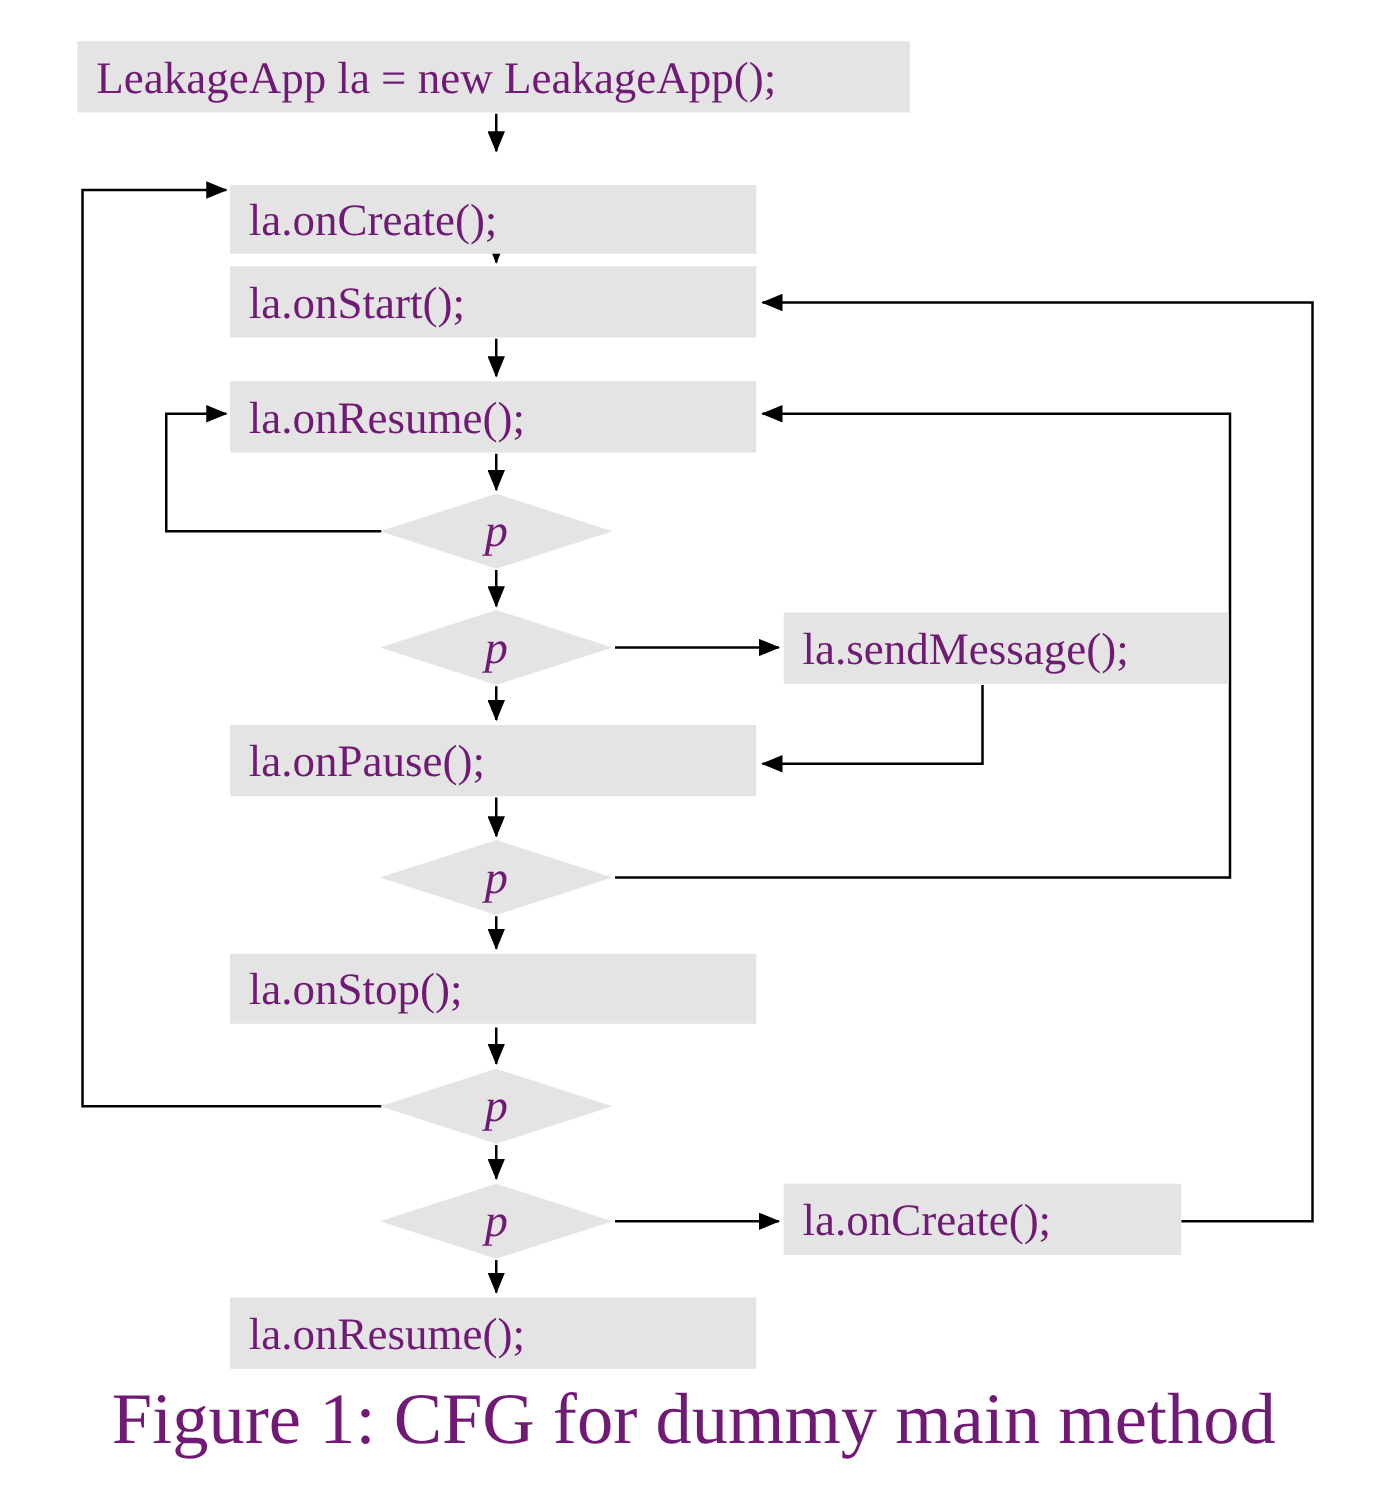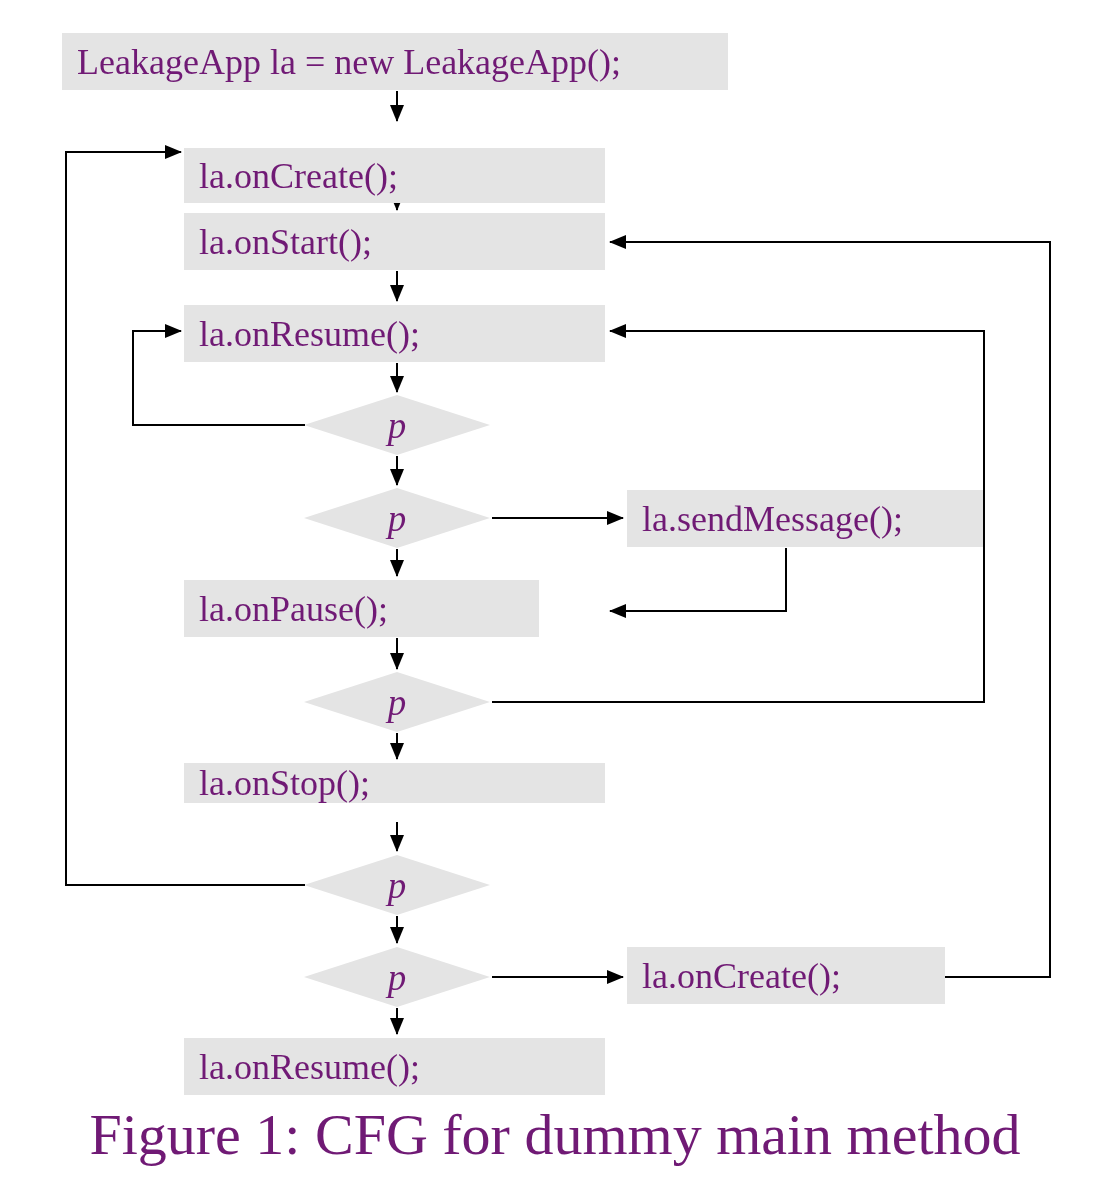--- a/index.html
+++ b/index.html
@@ -94,25 +94,25 @@
   </div>
 
   <div class="node" style="left:184px;top:305px;width:421px;height:57px;">
     <span class="lbl">la.onResume();</span>
   </div>
 
   <div class="node" style="left:627px;top:490px;width:356px;height:57px;">
     <span class="lbl">la.sendMessage();</span>
   </div>
 
-  <div class="node" style="left:184px;top:580px;width:355px;height:57px;">
+  <div class="node" style="left:184px;top:580px;width:421px;height:57px;">
     <span class="lbl">la.onPause();</span>
   </div>
 
-  <div class="node" style="left:184px;top:763px;width:421px;height:40px;">
+  <div class="node" style="left:184px;top:763px;width:421px;height:56px;">
     <span class="lbl">la.onStop();</span>
   </div>
 
   <div class="node" style="left:627px;top:947px;width:318px;height:57px;">
     <span class="lbl">la.onCreate();</span>
   </div>
 
   <div class="node" style="left:184px;top:1038px;width:421px;height:57px;">
     <span class="lbl">la.onResume();</span>
   </div>

